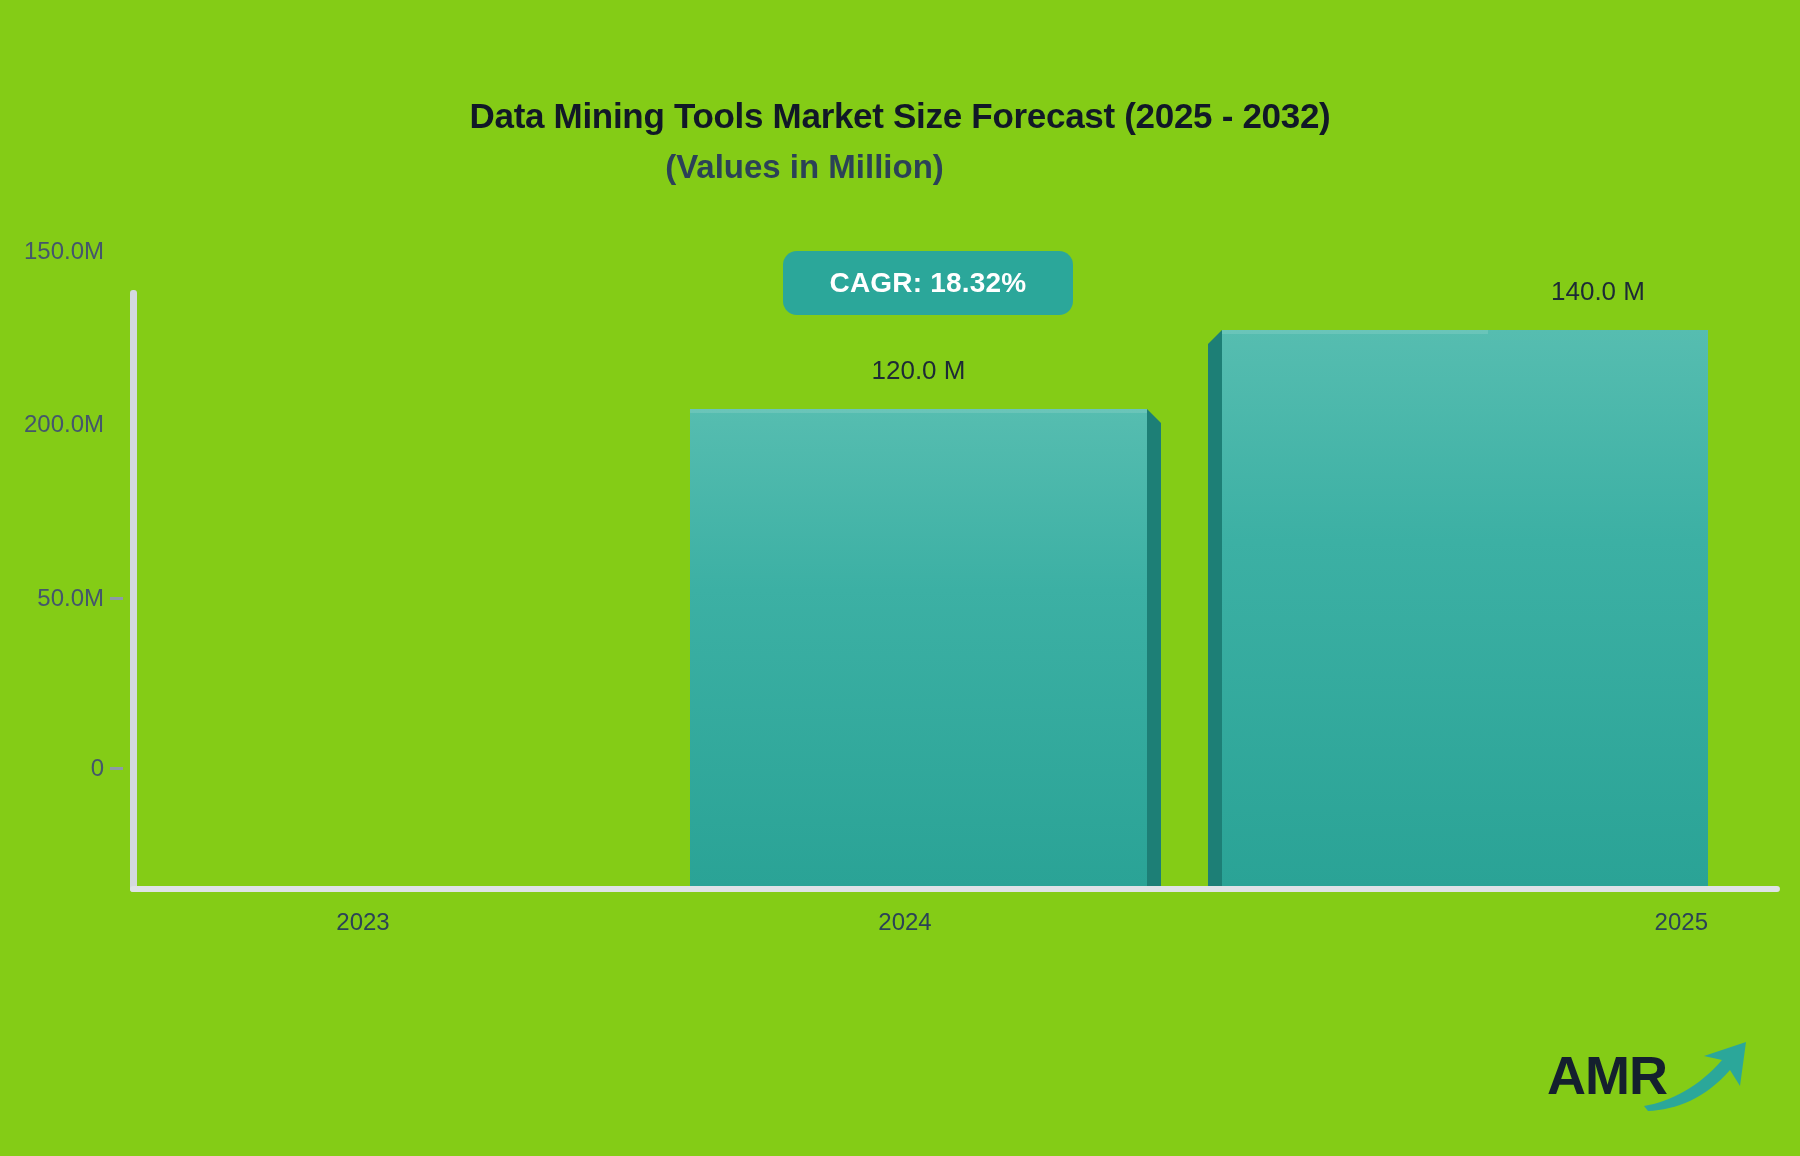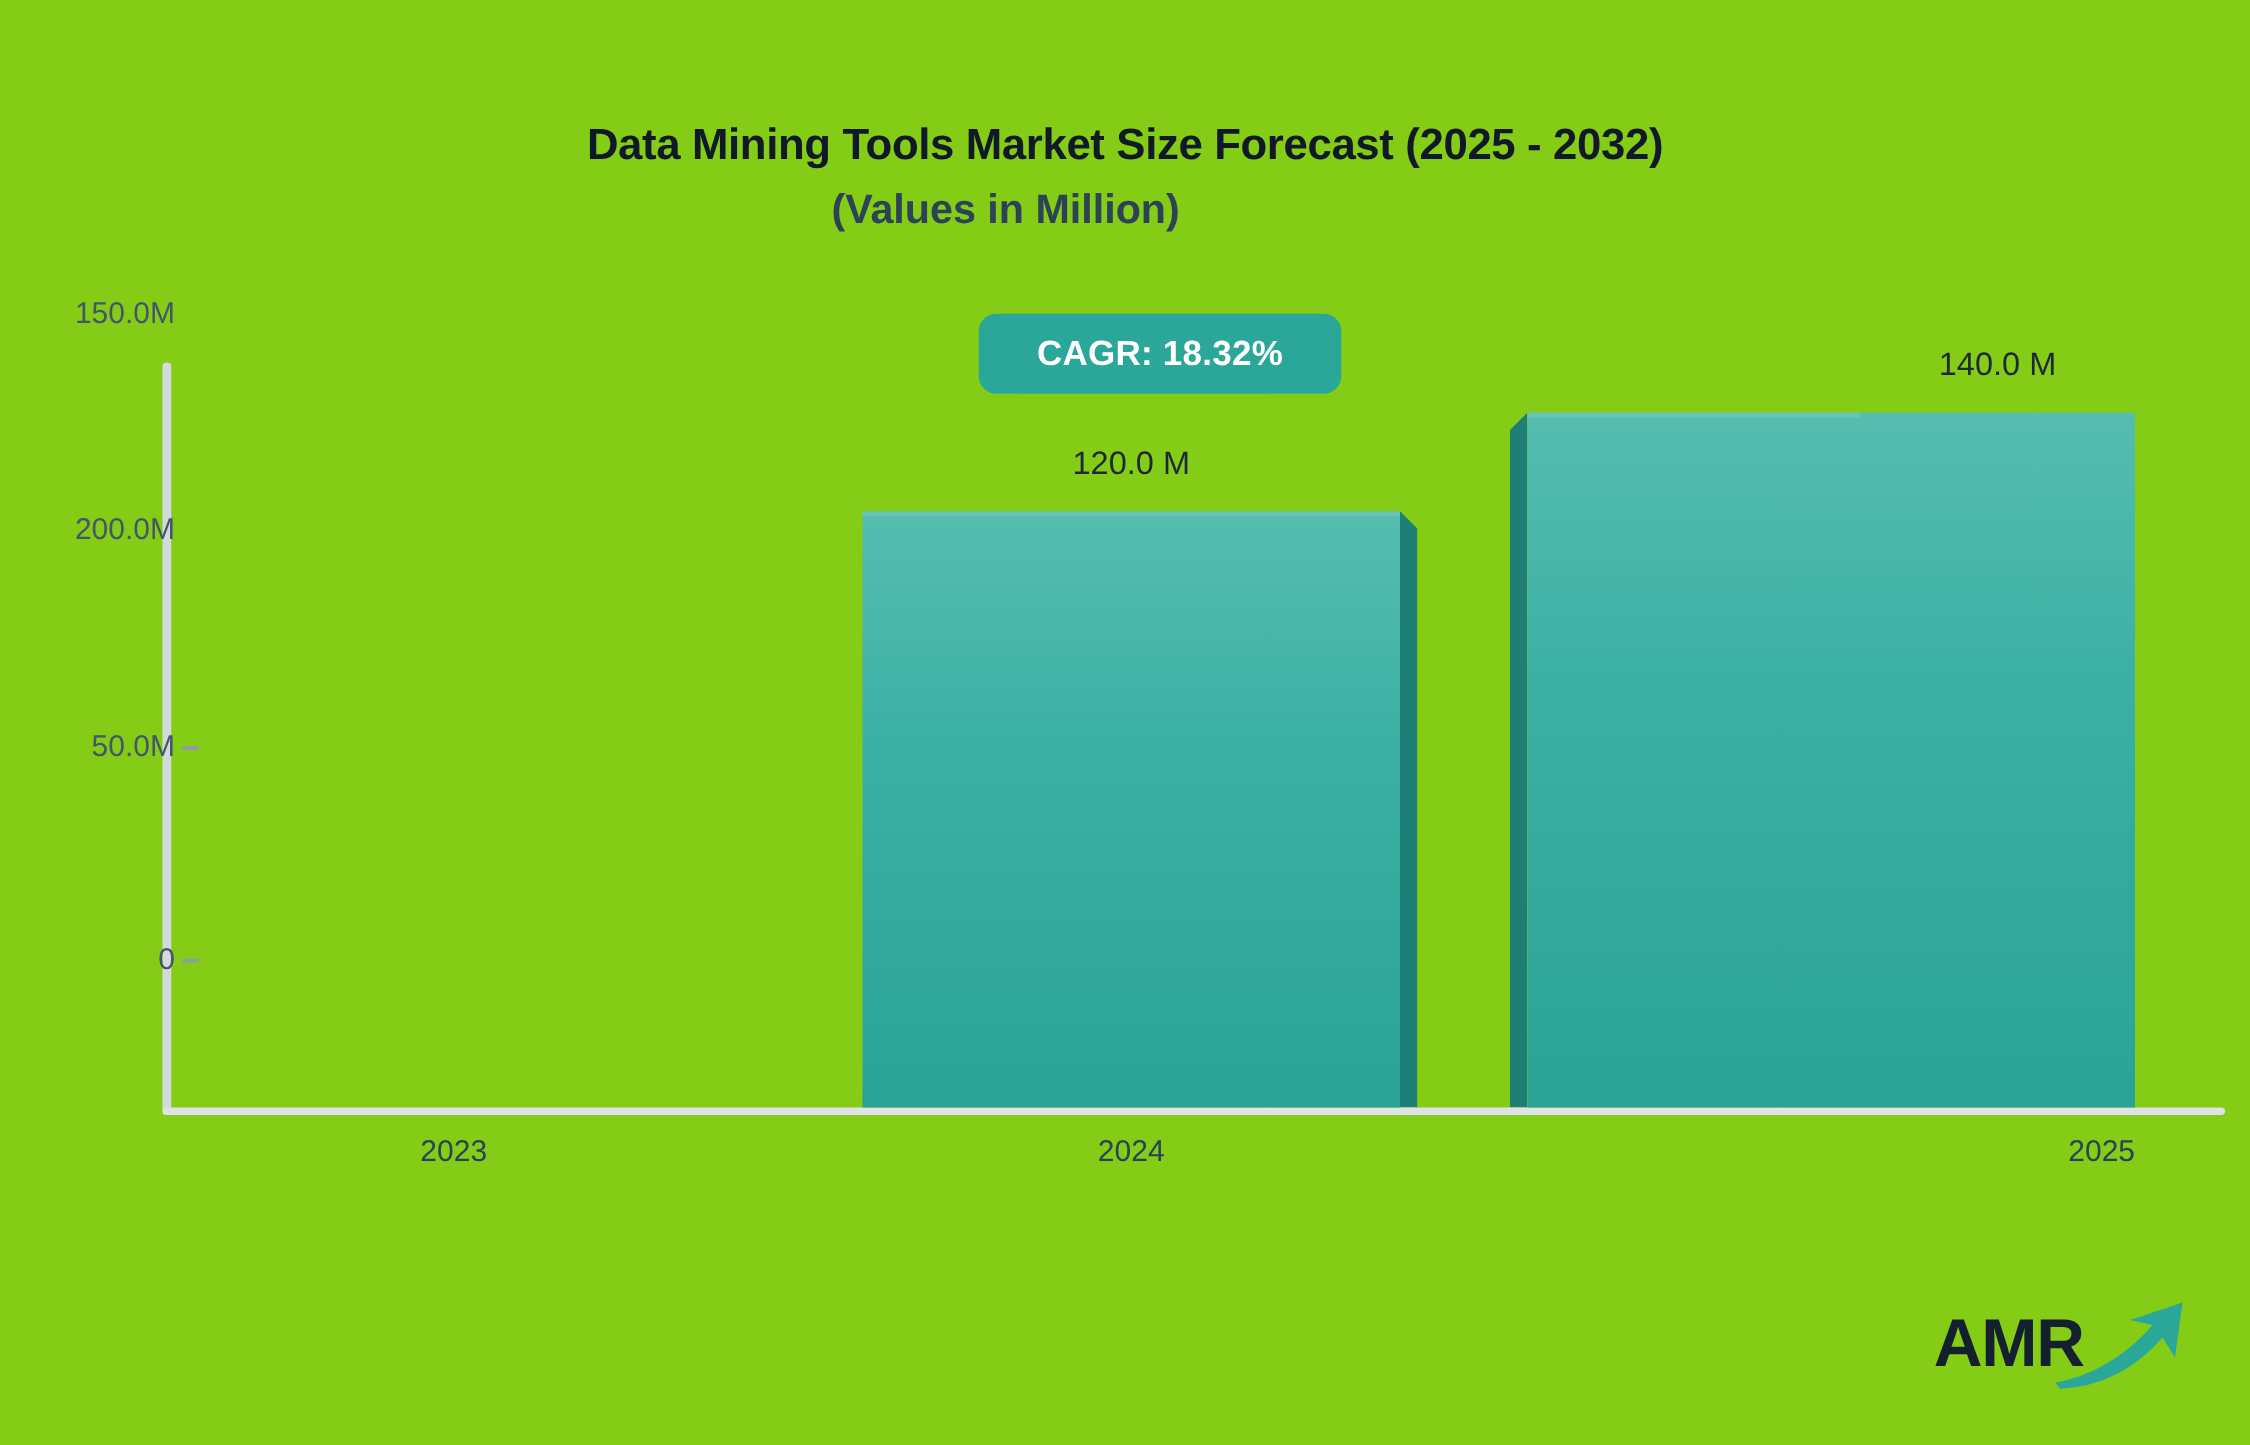--- a/index.html
+++ b/index.html
@@ -94,42 +94,41 @@
     text-align: right;
     font-size: 24px;
     color: #44566c;
     white-space: nowrap;
   }
   .y-tick-wrap {
     position: absolute;
     left: 0;
     width: 104px;
     height: 30px;
-    margin-left: 36px;
   }
   .y-tick-dash {
     position: absolute;
     left: 110px;
     top: 13px;
     width: 13px;
     height: 3px;
     background: #8d9aa8;
   }
 
   .x-tick-label {
     position: absolute;
     top: 908px;
     text-align: center;
     font-size: 24px;
     color: #2b4257;
     white-space: nowrap;
   }
 
   
-  .bar-group { position: absolute; }
+  .bar-group { position: absolute; padding-left: 27px; }
   .bar-face {
     position: absolute;
     left: 0;
     bottom: 0;
     width: 100%;
     background: linear-gradient(180deg, #56bdb0 0%, #3cb0a4 38%, #2aa396 100%);
   }
   .bar-side {
     position: absolute;
     right: -14px;

